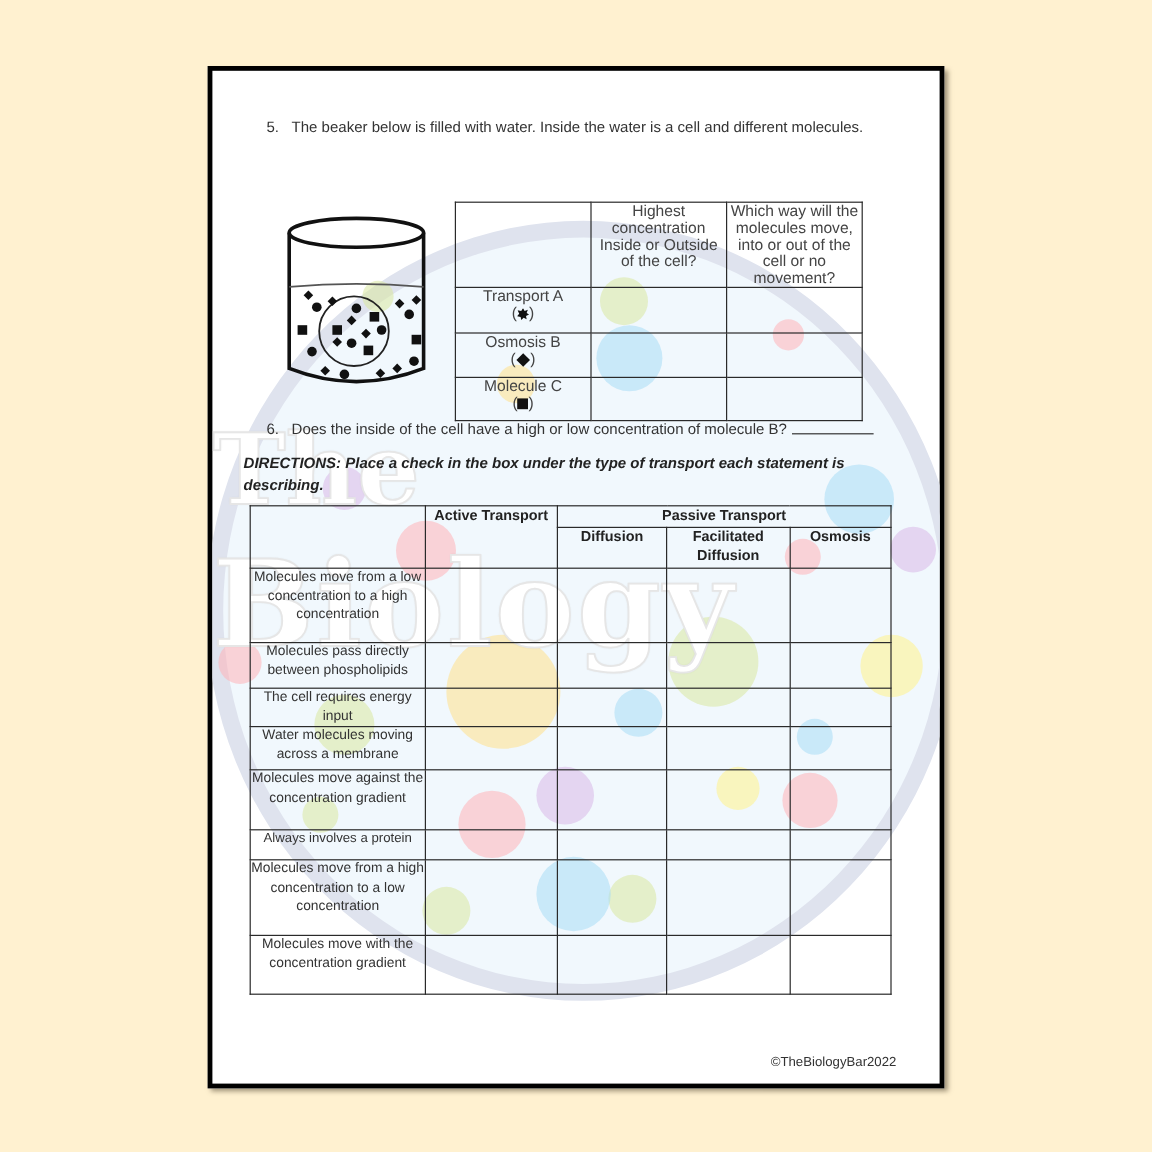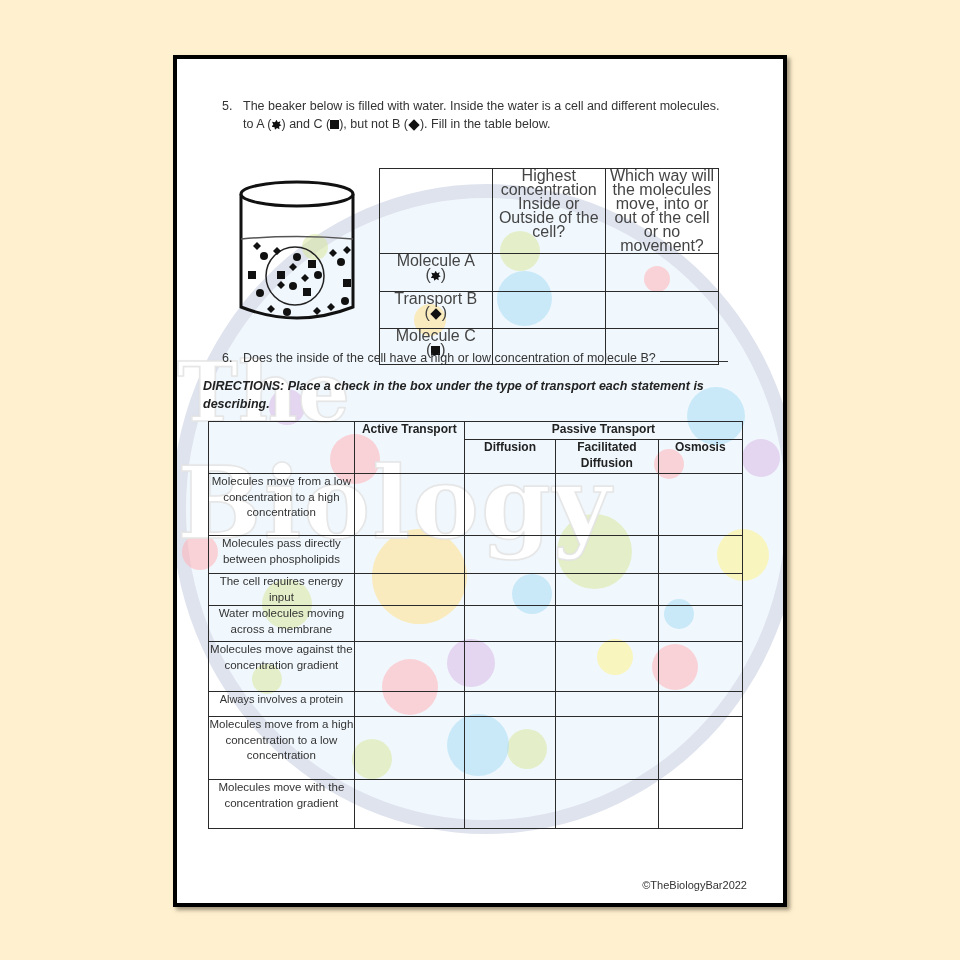--- a/index.html
+++ b/index.html
@@ -32,21 +32,21 @@
   .q { position:absolute; font-size:12.5px; line-height:18px; color:#333; }
   .q .num { position:absolute; left:0; top:0; }
   .q .txt { margin-left:21px; }
   .sym { display:inline-block; vertical-align:middle; }
   .sym-sq { width:9px; height:9px; background:#111; }
   .sym-di { width:8px; height:8px; background:#111; transform:rotate(45deg); margin:0 2px; }
   .sym-st { width:10px; height:10px; background:#111;
     clip-path:polygon(50% 0%,63% 25%,90% 15%,80% 42%,100% 55%,75% 68%,80% 95%,55% 82%,35% 100%,30% 75%,0% 70%,18% 48%,5% 20%,35% 25%); }
   table { border-collapse:collapse; position:absolute; }
   td, th { border:1.6px solid #2a2a2a; padding:0; text-align:center; vertical-align:top; }
-  .t1 td { font-size:16px; line-height:14px; color:#444; }
+  .t1 td { font-size:13px; line-height:14px; color:#444; }
   .t2 td { font-size:11.5px; line-height:15.5px; color:#333; }
   .t2 .hd { font-weight:bold; font-size:12px; color:#222; }
   .directions { position:absolute; left:26px; top:318px; width:520px; font-size:12.5px; line-height:18px;
     font-weight:bold; font-style:italic; color:#222; }
   .copyright { position:absolute; right:36px; bottom:12px; font-size:11px; color:#333; }
   .blank { display:inline-block; width:68px; border-bottom:1px solid #333; margin-left:4px; height:12px; vertical-align:baseline; }
 </style>
 </head>
 <body>
 
@@ -82,21 +82,20 @@
     <div class="wm-word" style="top:285px;font-size:82px;">The</div>
     <div class="wm-word" style="top:385px;font-size:100px;letter-spacing:2px;">Biology</div>
   </div>
 
   <div class="content">
 
     <div class="q" style="left:45px;top:38px;width:540px;">
       <span class="num">5.</span>
       <div class="txt">
         <div>The beaker below is filled with water.  Inside the water is a cell and different molecules.</div>
-        <div><span>to A (</span><span class="sym sym-st"></span><span>) and C (</span><span class="sym sym-sq"></span><span>), but not B (</span><span class="sym sym-di"></span><span>).  Fill in the table below.</span></div>
       </div>
     </div>
 
     <svg style="position:absolute;left:58px;top:120px;" width="125" height="145" viewBox="0 0 125 145">
       <path d="M6,15 L6,128 Q62,150 118,128 L118,15" fill="none" stroke="#111" stroke-width="3"></path>
       <ellipse cx="62" cy="15" rx="56" ry="12" fill="#fff" stroke="#111" stroke-width="3"></ellipse>
       <path d="M6,60 Q62,55 118,60" fill="none" stroke="#555" stroke-width="1.5"></path>
       <circle cx="60" cy="97" r="29" fill="none" stroke="#222" stroke-width="1.5"></circle>
       <g fill="#111">
         <rect x="13" y="92" width="8" height="8"></rect>
@@ -127,29 +126,29 @@
 
     <table class="t1" style="left:202px;top:109px;width:340px;">
       <tbody>
           <tr style="height:57px;">
         <td style="width:113px;"></td>
         <td style="width:113px;">Highest concentration Inside or Outside of the cell?</td>
         <td style="width:113px;">Which way will the molecules move, into or out of the cell or no movement?</td>
       </tr>
       <tr style="height:38px;">
         <td>
-              <div>Molecule A</div>
+              <div>Transport A</div>
               <div>(<span class="sym sym-st"></span>)</div>
             </td>
         <td></td>
         <td></td>
       </tr>
       <tr style="height:37px;">
         <td>
-              <div>Transport B</div>
+              <div>Osmosis B</div>
               <div>(<span class="sym sym-di"></span>)</div>
             </td>
         <td></td>
         <td></td>
       </tr>
       <tr style="height:36px;">
         <td>
               <div>Molecule C</div>
               <div>(<span class="sym sym-sq"></span>)</div>
             </td>

